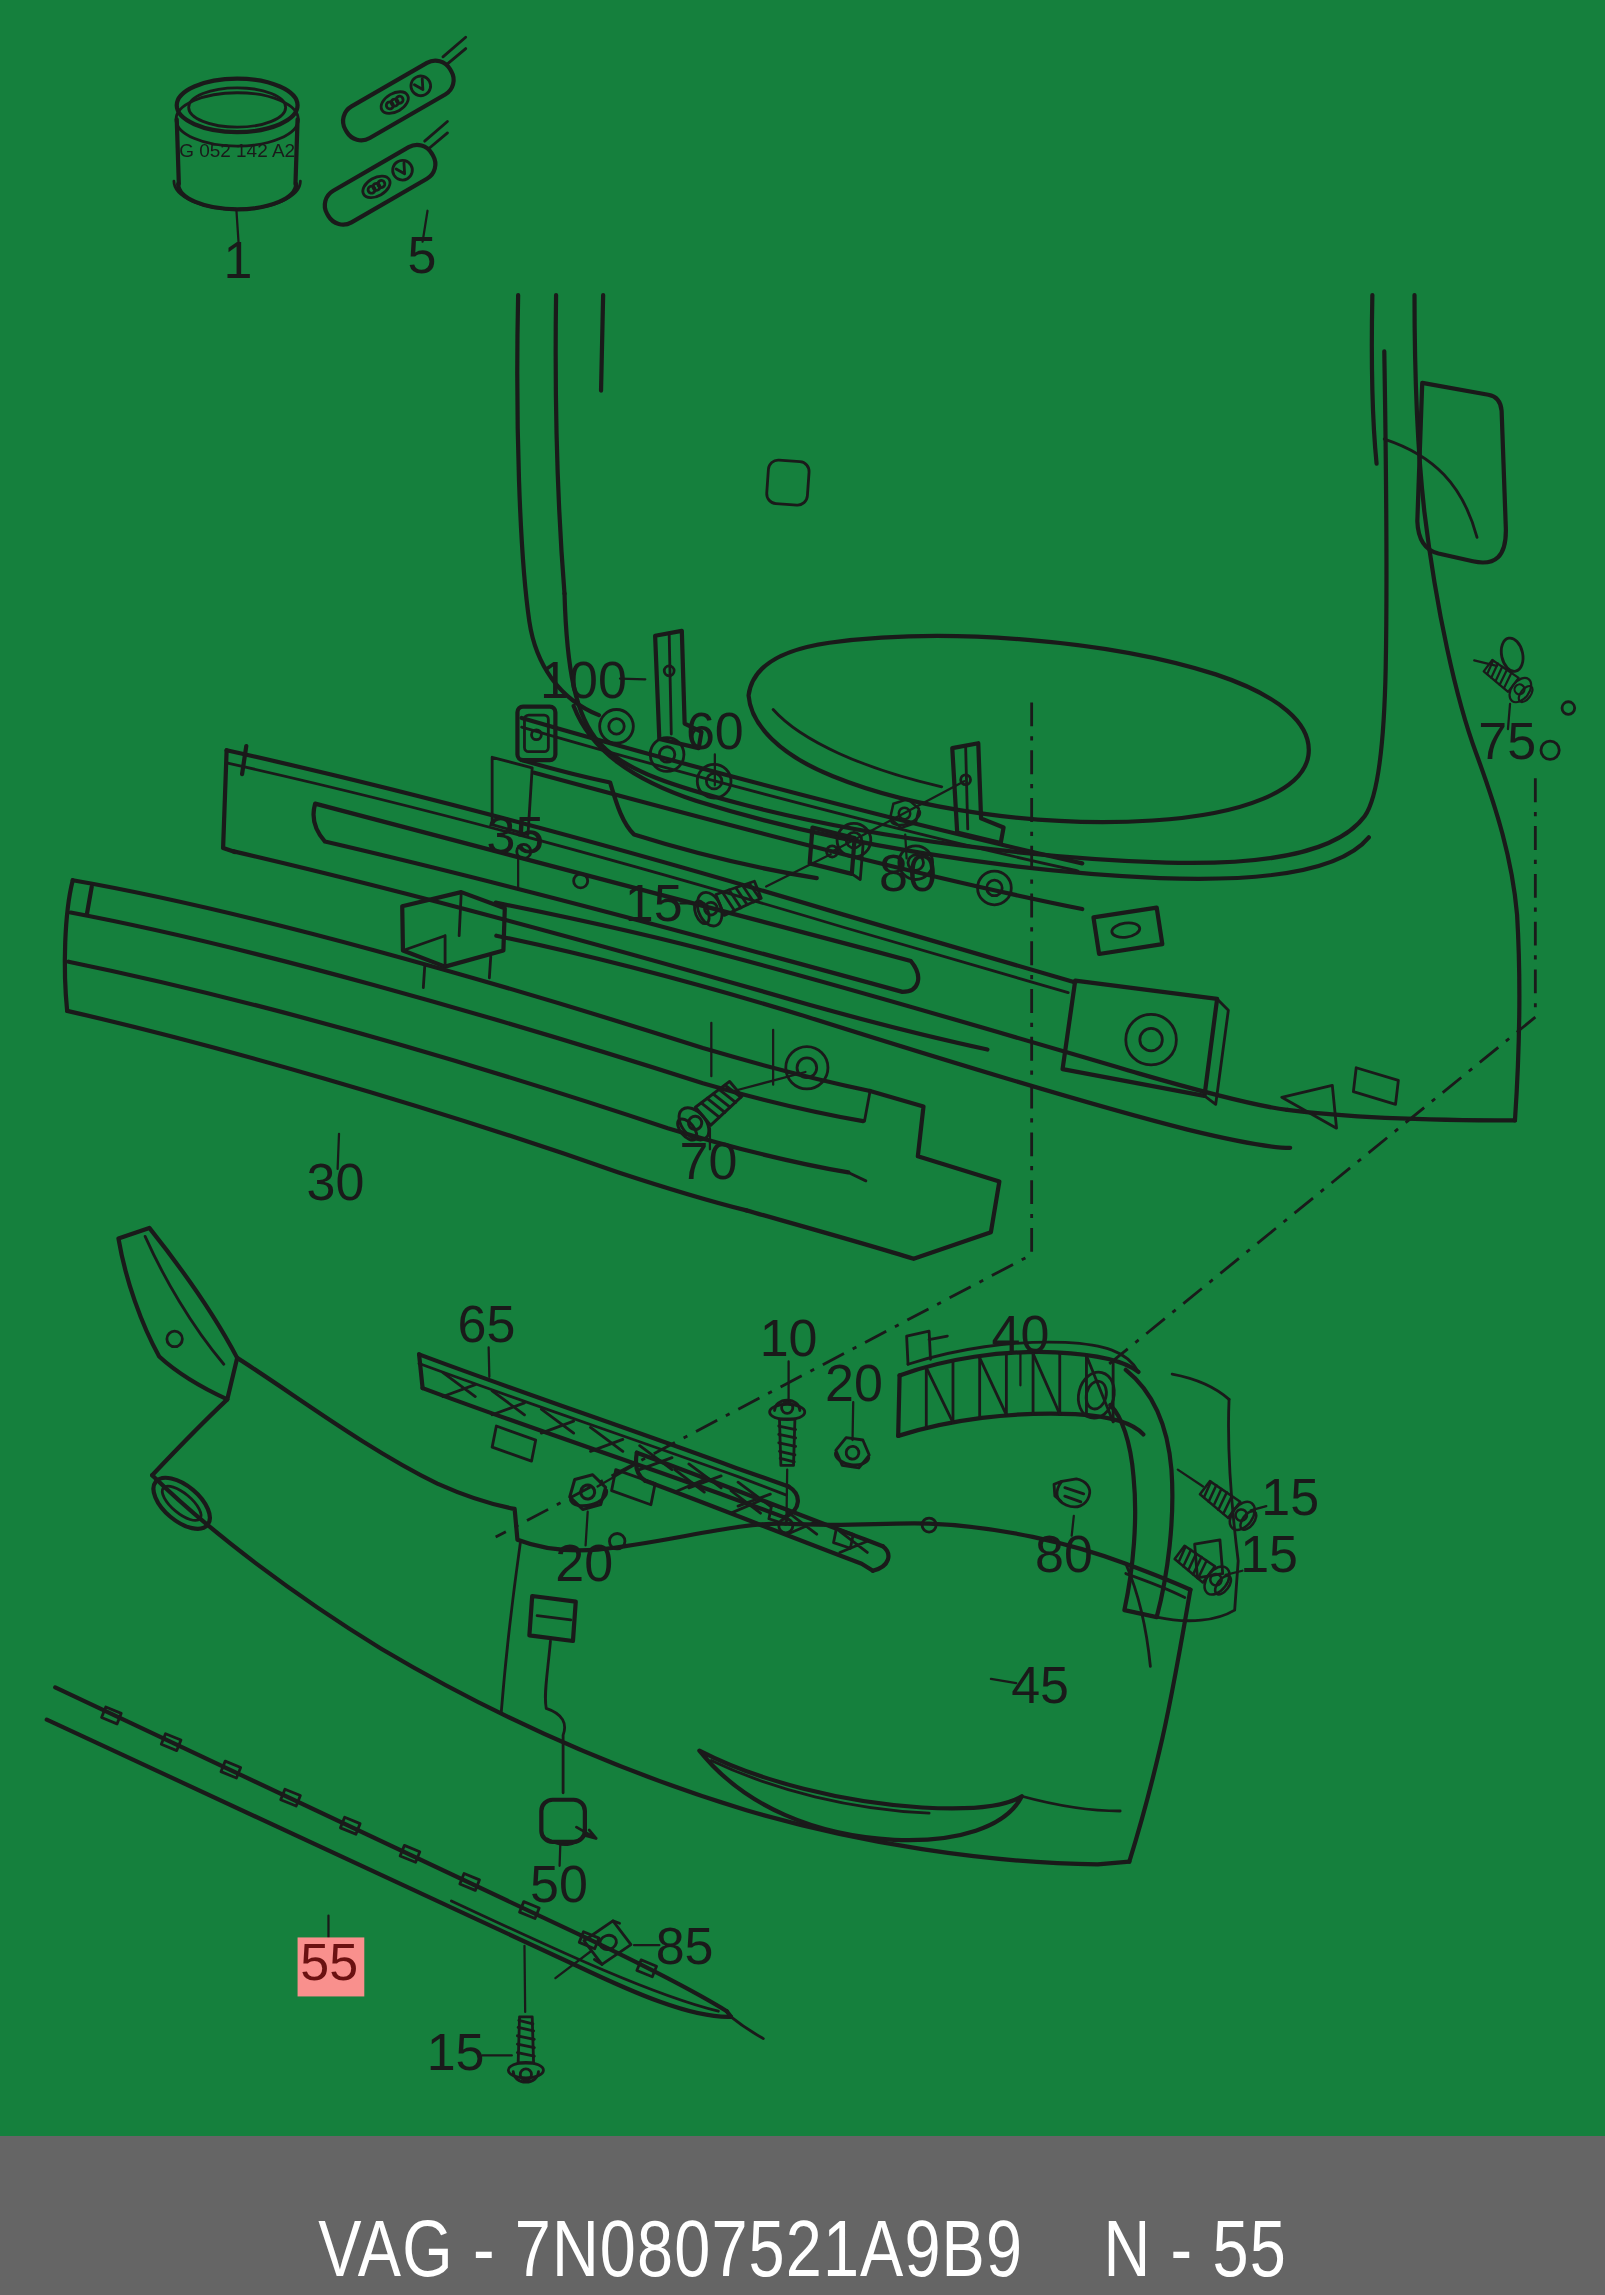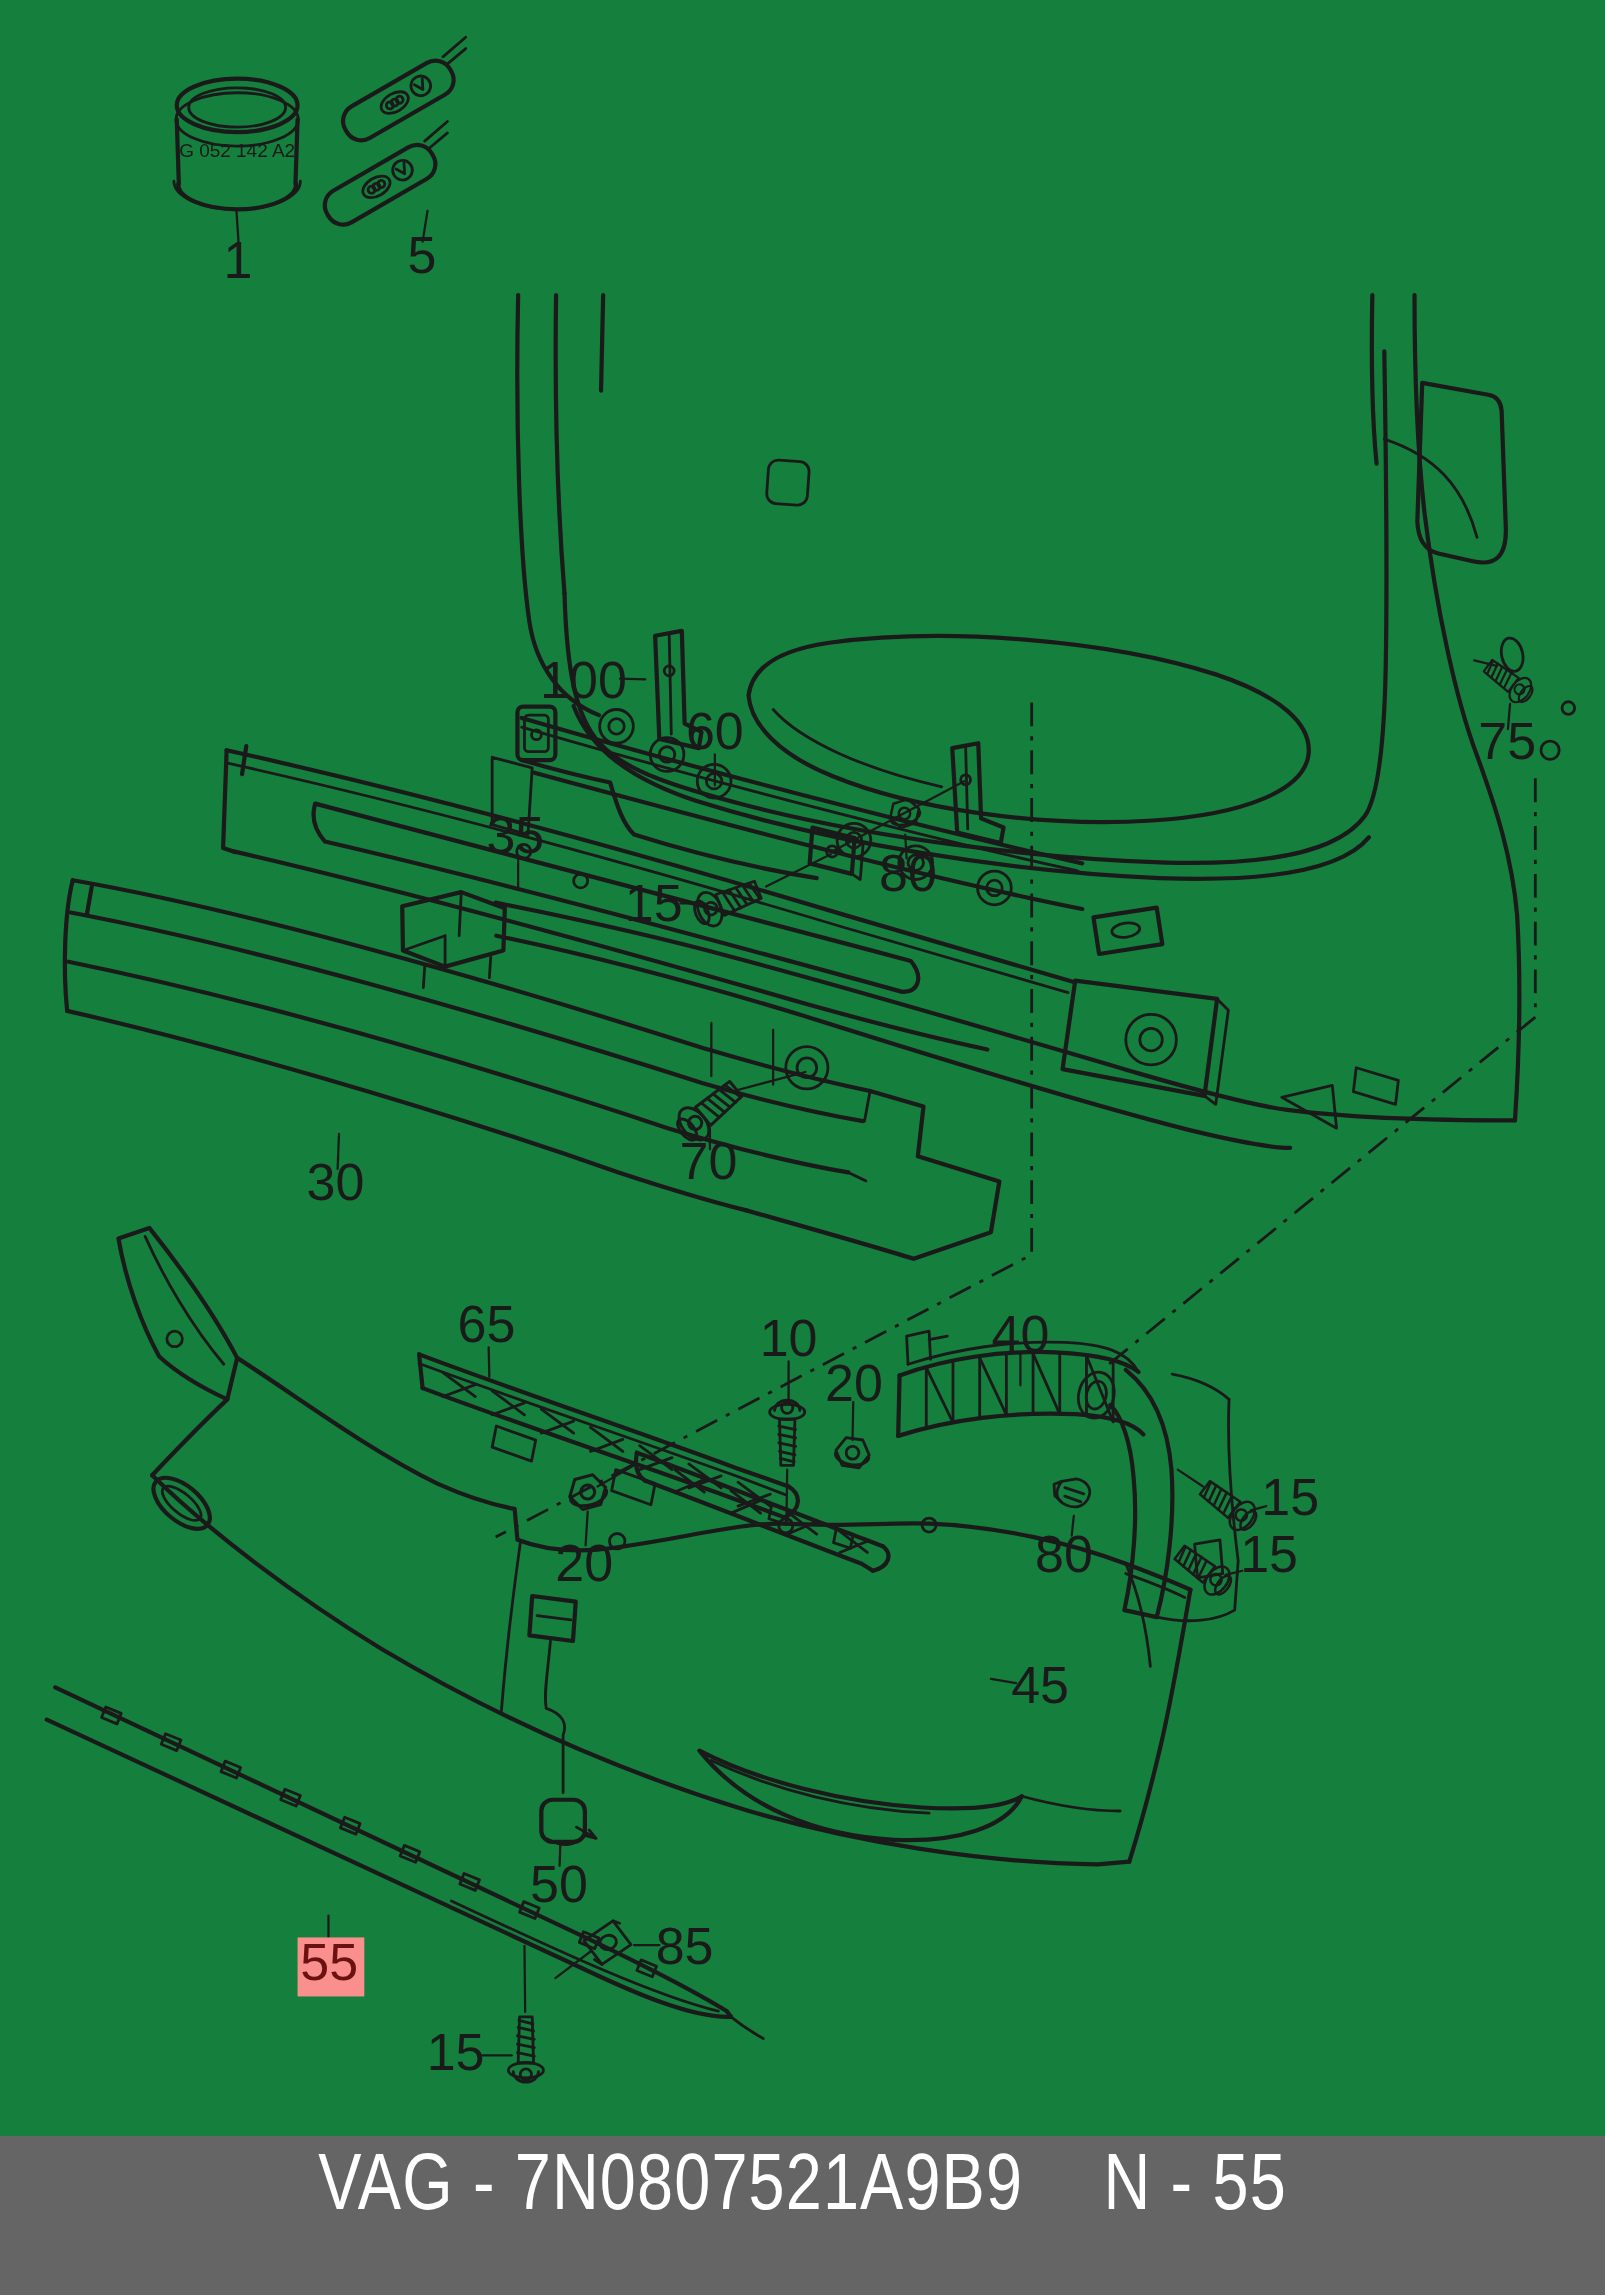--- a/index.html
+++ b/index.html
@@ -8,21 +8,21 @@
   svg{position:absolute;left:0;top:0;}
   svg *{vector-effect:none;}
   .ln{fill:none;stroke:#1a1a1a;stroke-width:6;stroke-linecap:round;stroke-linejoin:round;}
   .ln4{fill:none;stroke:#1a1a1a;stroke-width:4;stroke-linecap:round;stroke-linejoin:round;}
   .thin{fill:none;stroke:#1a1a1a;stroke-width:3.2;stroke-linecap:round;}
   .dash{fill:none;stroke:#1a1a1a;stroke-width:4;stroke-dasharray:34 14 6 14;stroke-linecap:butt;}
   .callout{font-family:"Liberation Sans",sans-serif;font-size:74px;fill:#1a1a1a;text-anchor:middle;}
   .highlight-label{fill:#6b1111;}
   .can-label{font-family:"Liberation Sans",sans-serif;font-size:27px;fill:#1a1a1a;text-anchor:middle;}
   .footer{position:absolute;left:0;top:2136px;width:1606px;height:159px;background:#656565;
-          display:flex;align-items:flex-start;justify-content:center;}
+          display:flex;align-items:flex-end;justify-content:center;}
   .footer-inner{display:flex;gap:98px;transform:scaleX(0.82);color:#ffffff;
                 font-size:79px;font-weight:400;letter-spacing:1.4px;white-space:nowrap;}
 </style>
 </head>
 <body>
 
 <div class="stage">
 
 <svg width="1606" height="2295" viewBox="0 0 2285 3267">
   <defs>

